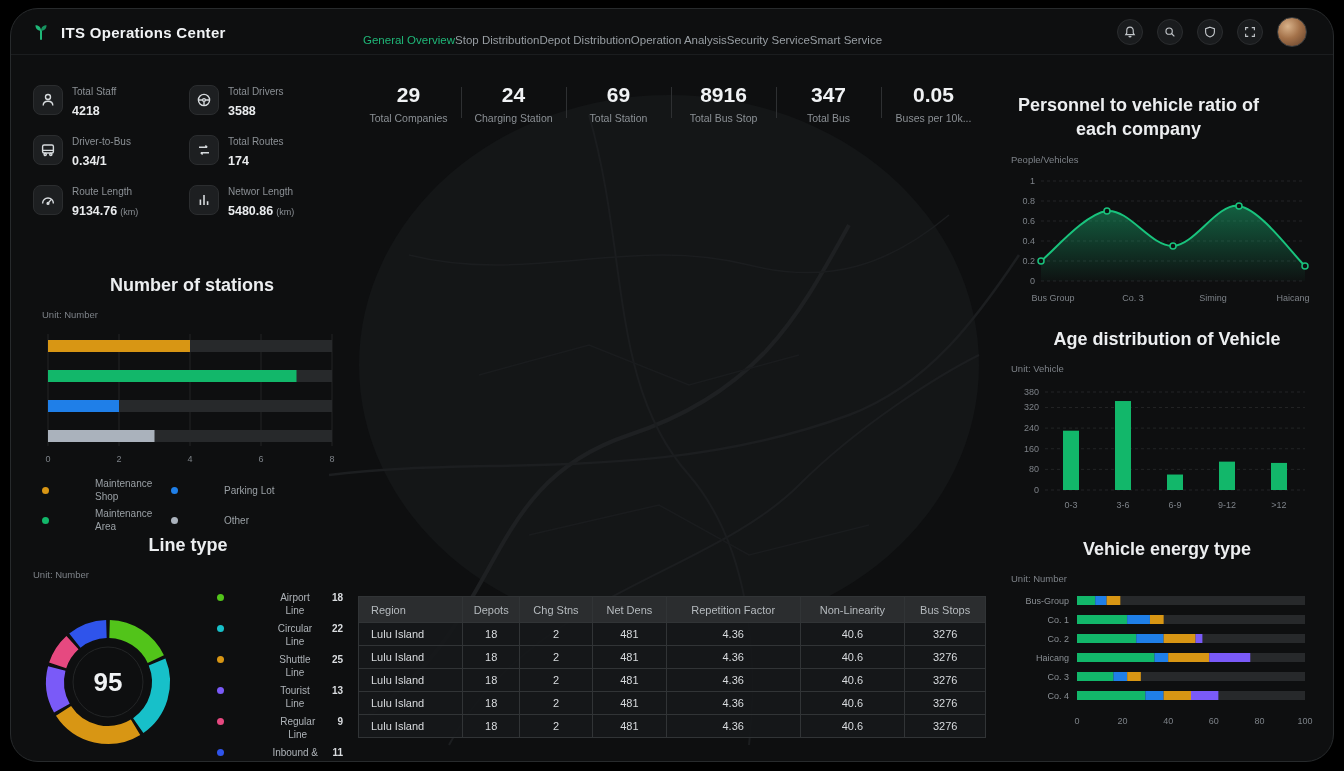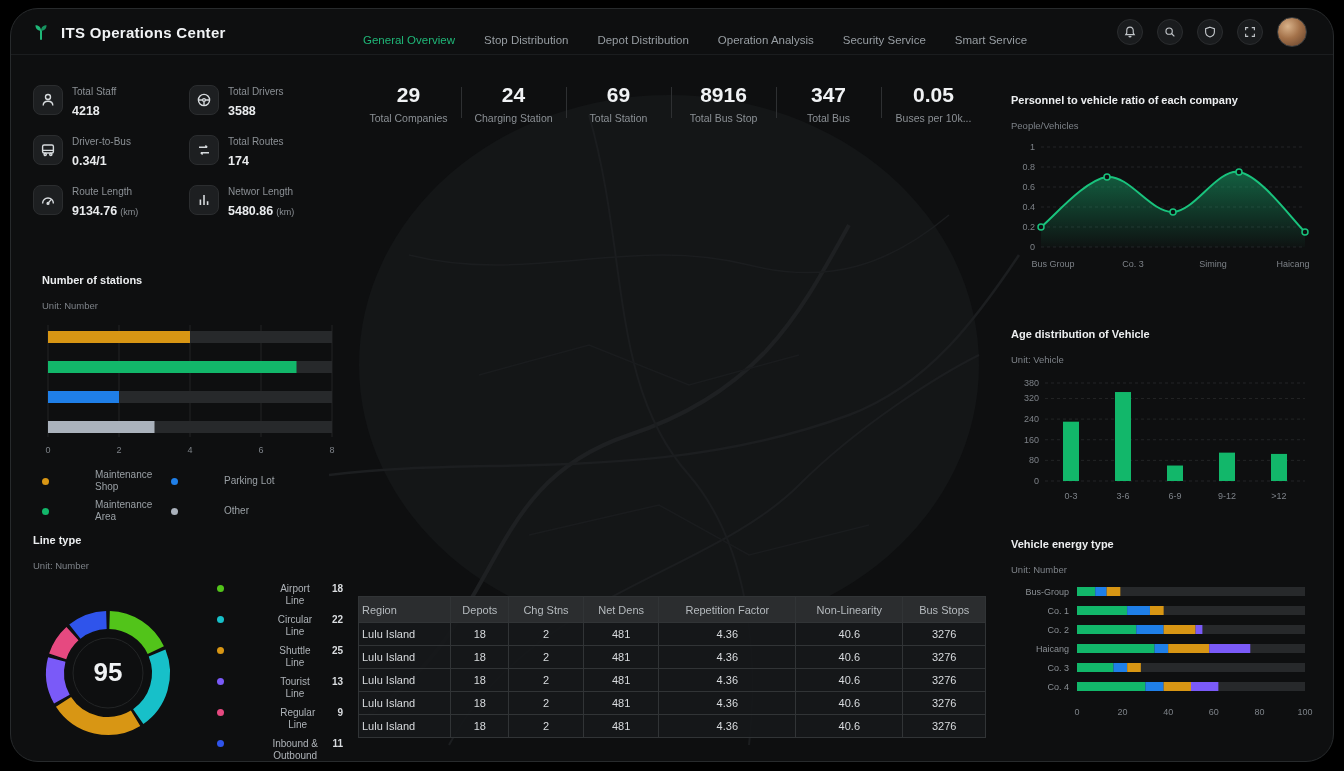--- a/index.html
+++ b/index.html
@@ -3,21 +3,21 @@
 <meta charset="utf-8">
 <style>
   * { margin:0; padding:0; box-sizing:border-box; }
   html,body { width:1344px; height:771px; background:#000; font-family:"Liberation Sans",sans-serif; overflow:hidden; position:relative; }
   .panel { position:absolute; left:10px; top:8px; width:1324px; height:754px; background:#0e0f10; border:1px solid #272a2c; border-radius:28px; overflow:hidden; }
 
   
   .topbar { position:absolute; top:0; left:0; right:0; height:46px; border-bottom:1px solid #1b1d1f; z-index:6; }
   .brand { position:absolute; left:20px; top:0; height:46px; display:flex; align-items:center; gap:10px; }
   .brand h1 { font-size:15px; font-weight:700; color:#f1f3f5; letter-spacing:.3px; }
-  .main-nav { position:absolute; left:352px; top:0; height:62px; display:flex; align-items:center; gap:29px; }
+  .main-nav { position:absolute; left:352px; top:0; height:62px; display:flex; align-items:center; }
   .nav-item { font-size:11.5px; color:#989ea3; cursor:pointer; text-decoration:none; white-space:nowrap; }
   .nav-item.active { color:#1fb778; }
   .top-icons { position:absolute; right:26px; top:0; height:46px; display:flex; align-items:center; gap:14px; }
   .icon-btn { width:26px; height:26px; border-radius:50%; background:#1a1c1e; border:1px solid #2b2d2f; display:flex; align-items:center; justify-content:center; cursor:pointer; }
   .avatar { width:30px; height:30px; border-radius:50%; border:1px solid #3a3d3f; cursor:pointer;
             background:radial-gradient(circle at 35% 30%, #d8b28a 0%, #a4724a 45%, #5f3d28 100%); }
 
   
   .map-bg { position:absolute; left:318px; top:46px; z-index:0; }
 
@@ -30,21 +30,21 @@
   .stat-unit { font-size:9px; color:#8b9095; font-weight:400; margin-left:3px; }
 
   
   .kpi-row { position:absolute; left:345px; top:70px; width:630px; display:flex; z-index:2; }
   .kpi { flex:1; text-align:center; position:relative; padding:4px 0 6px; }
   .kpi:not(:first-child)::before { content:''; position:absolute; left:0; top:8px; bottom:12px; width:1px; background:#2e3032; }
   .kpi-value { font-size:21px; font-weight:700; color:#f0f2f4; }
   .kpi-label { font-size:10.5px; color:#8b9095; margin-top:5px; }
 
   
-  .section-title { font-size:11px; font-weight:700; color:#eceef0; line-height:1.35; }
+  .section-title { font-size:18px; font-weight:700; color:#eceef0; line-height:1.35;text-align:center; }
   .unit-label { font-size:9.5px; color:#7d8288; margin-top:12px; }
 
   
   .stations-section { position:absolute; left:22px; top:264px; width:300px; z-index:2;margin-left:9px; }
   .stations-section svg { margin-top:8px; display:block; }
   .stations-legend { display:grid; grid-template-columns:1fr 1fr; gap:5px 2px; width:256px; margin-top:8px; }
   .legend-item { display:flex; align-items:center; gap:6px; font-size:10px; color:#9aa0a5; cursor:pointer; }
   .dot { width:7px; height:7px; border-radius:50%; flex:none; }
 
   
@@ -57,21 +57,21 @@
   .dlegend-item .dot { margin-top:2px; }
   .dlabel { flex:1; line-height:1.25;padding-left:40px; }
   .dval { color:#dadde0; margin-left:6px; font-weight:600; }
 
   
   .table-wrap { position:absolute; left:347px; top:587px; width:628px; z-index:2; }
   table { width:100%; border-collapse:collapse; }
   th, td { border:1px solid #313436; font-size:11px; text-align:center; }
   th { background:#2b2d2f; color:#b5babe; font-weight:400; height:26px; }
   td { background:rgba(22,24,26,0.93); color:#d8dbde; height:23px; }
-  th:first-child, td:first-child { text-align:left; padding-left:3px; }
+  th:first-child, td:first-child { text-align:left; padding-left:12px; }
 
   
   .ratio-section  { position:absolute; left:1000px; top:84px;  width:312px; z-index:2; }
   .ratio-section .section-title { width:255px; }
   .age-section    { position:absolute; left:1000px; top:318px; width:312px; z-index:2; }
   .energy-section { position:absolute; left:1000px; top:528px; width:312px; z-index:2; }
   .ratio-section svg, .age-section svg, .energy-section svg { margin-top:6px; display:block; }
 
   svg text { font-family:"Liberation Sans",sans-serif; }
 </style>

